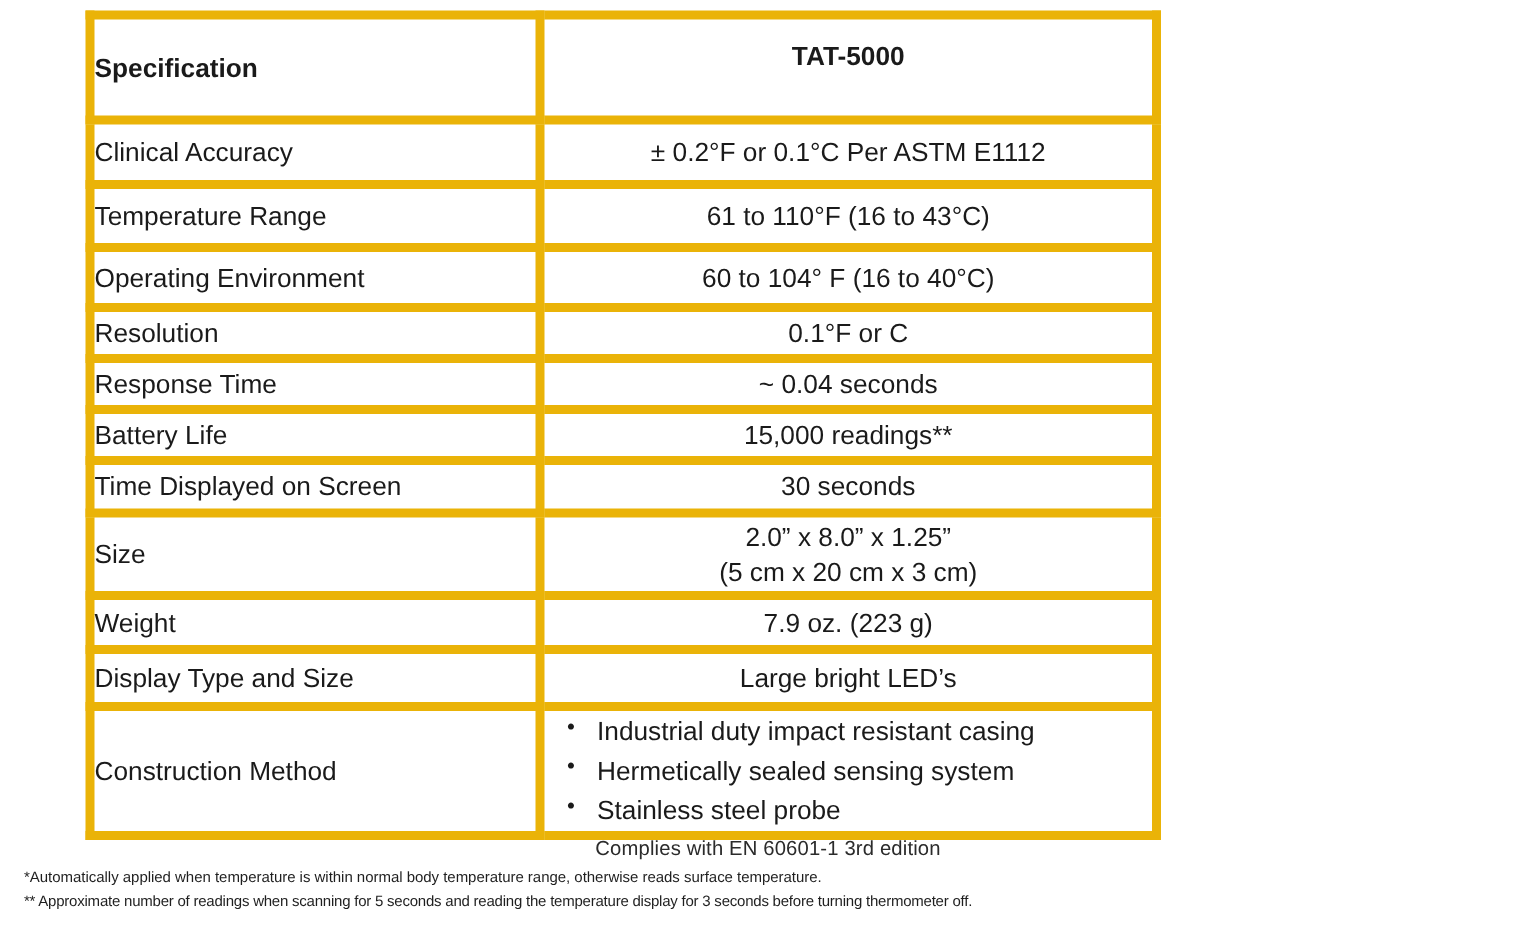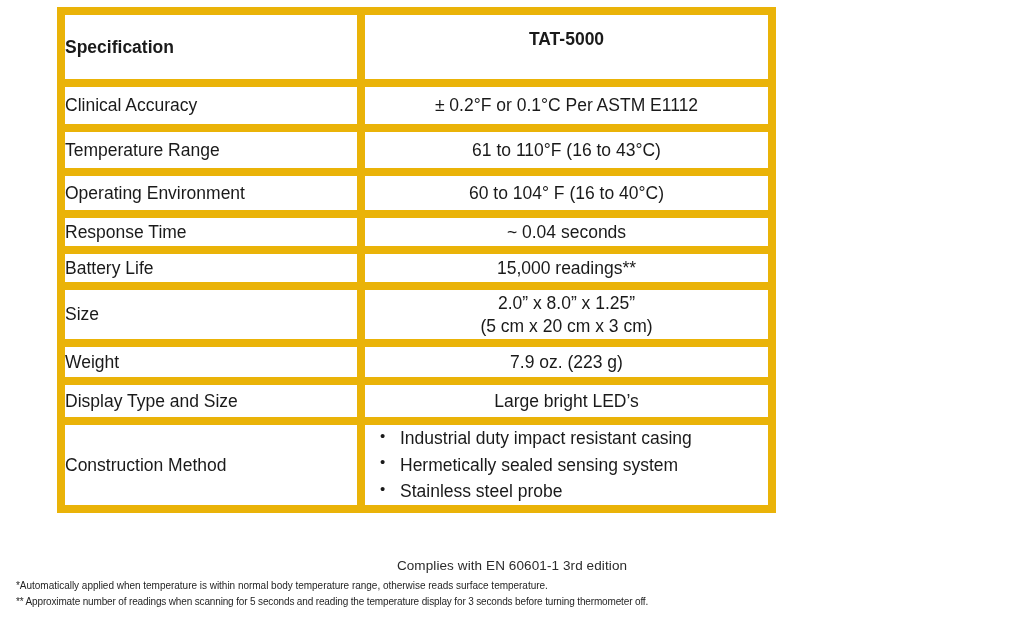--- a/index.html
+++ b/index.html
@@ -34,21 +34,21 @@
     width: 711px;
     border-collapse: collapse;
     table-layout: fixed;
     background: #ffffff;
   }
 
   table.spec-table col.col-spec { width: 300px; }
   table.spec-table col.col-val  { width: 411px; }
 
   table.spec-table td {
-    border: 8px solid #eab308;
+    border: 6px solid #eab308;
     padding: 0;
     vertical-align: middle;
     font-size: 17.5px;
     line-height: 1.28;
     color: #1a1a1a;
   }
 
   .cell-spec {
     padding: 7px 0 7px 9px;
     text-align: left;
@@ -161,31 +161,39 @@
           <td class="cell-spec">Temperature Range</td>
           <td class="cell-val">61 to 110°F (16 to 43°C)</td>
         </tr>
 
 
         <tr class="r-opsenv">
           <td class="cell-spec">Operating Environment</td>
           <td class="cell-val">60 to 104° F (16 to 40°C)</td>
         </tr>
 
+        <tr class="r-res">
+          <td class="cell-spec">Resolution</td>
+          <td class="cell-val">0.1°F or C</td>
+        </tr>
 
         <tr class="r-resp">
           <td class="cell-spec">Response Time</td>
           <td class="cell-val">~ 0.04 seconds</td>
         </tr>
 
         <tr class="r-batt">
           <td class="cell-spec">Battery Life</td>
           <td class="cell-val">15,000 readings**</td>
         </tr>
 
+        <tr class="r-timedisp">
+          <td class="cell-spec">Time Displayed on Screen</td>
+          <td class="cell-val">30 seconds</td>
+        </tr>
 
         <tr class="r-size">
           <td class="cell-spec">Size</td>
           <td class="cell-val val-lines">
             <span>2.0” x 8.0” x 1.25”</span>
             <span>(5 cm x 20 cm x 3 cm)</span>
           </td>
         </tr>
 
         <tr class="r-weight">

